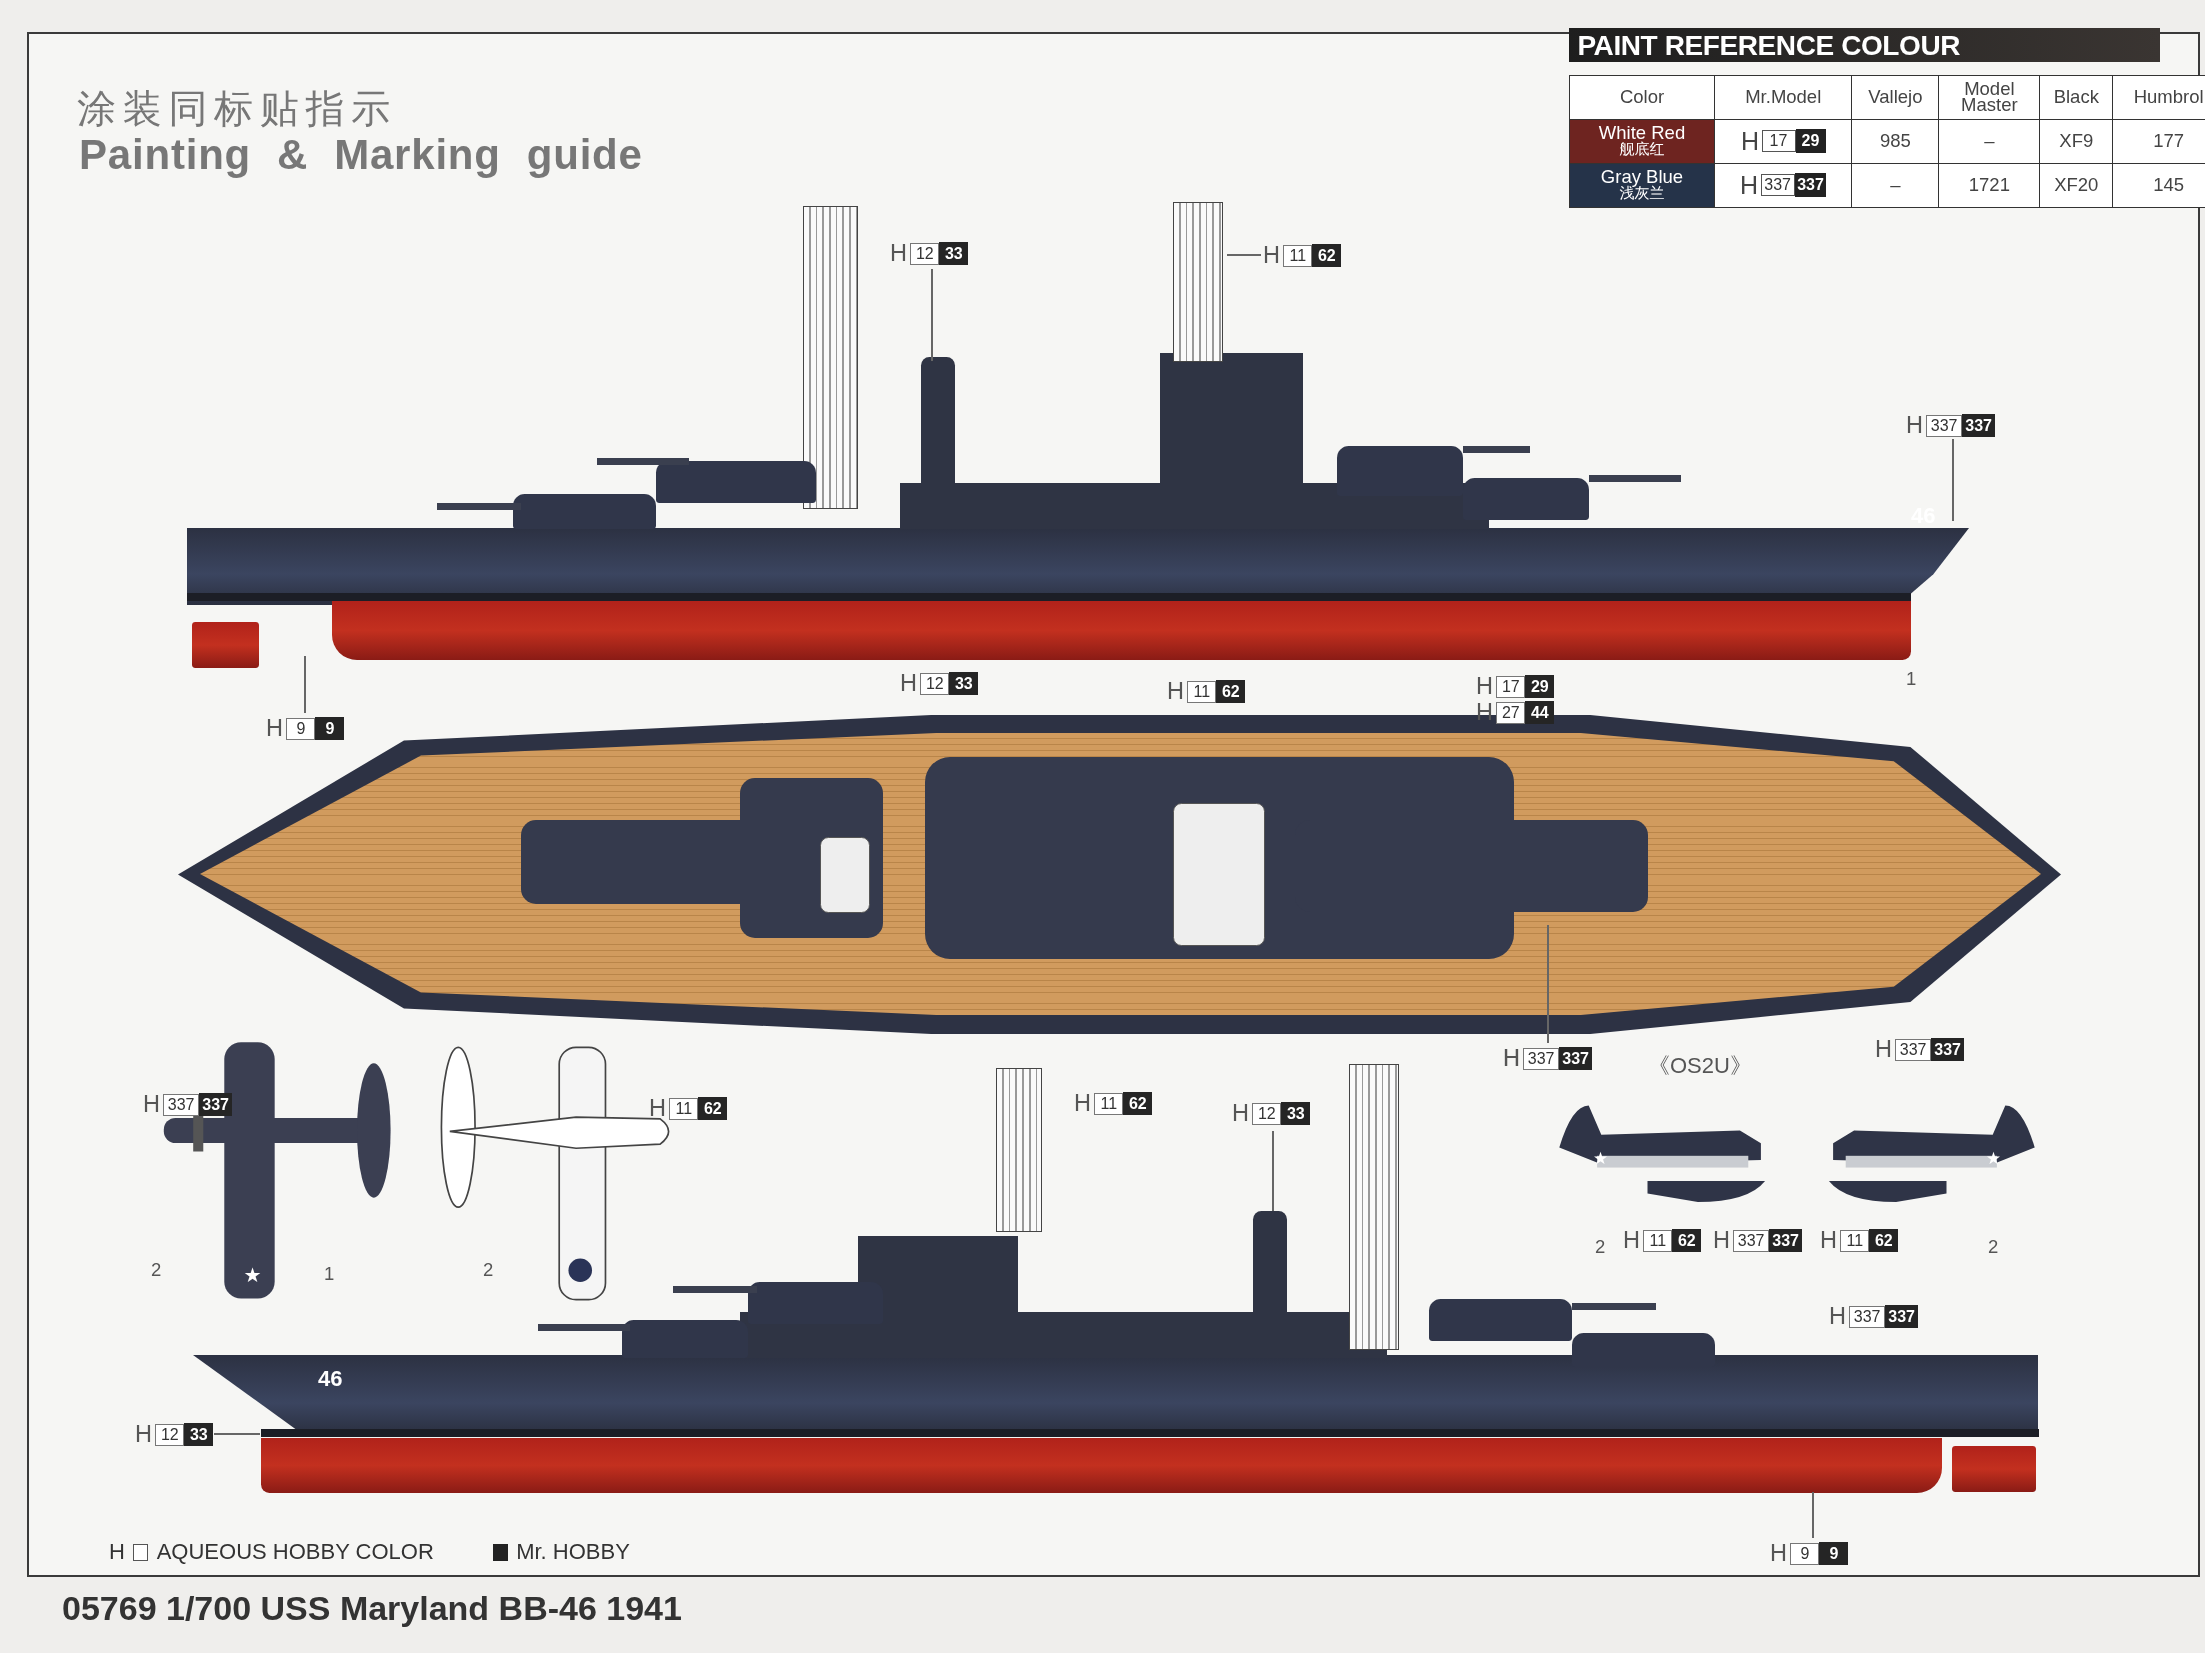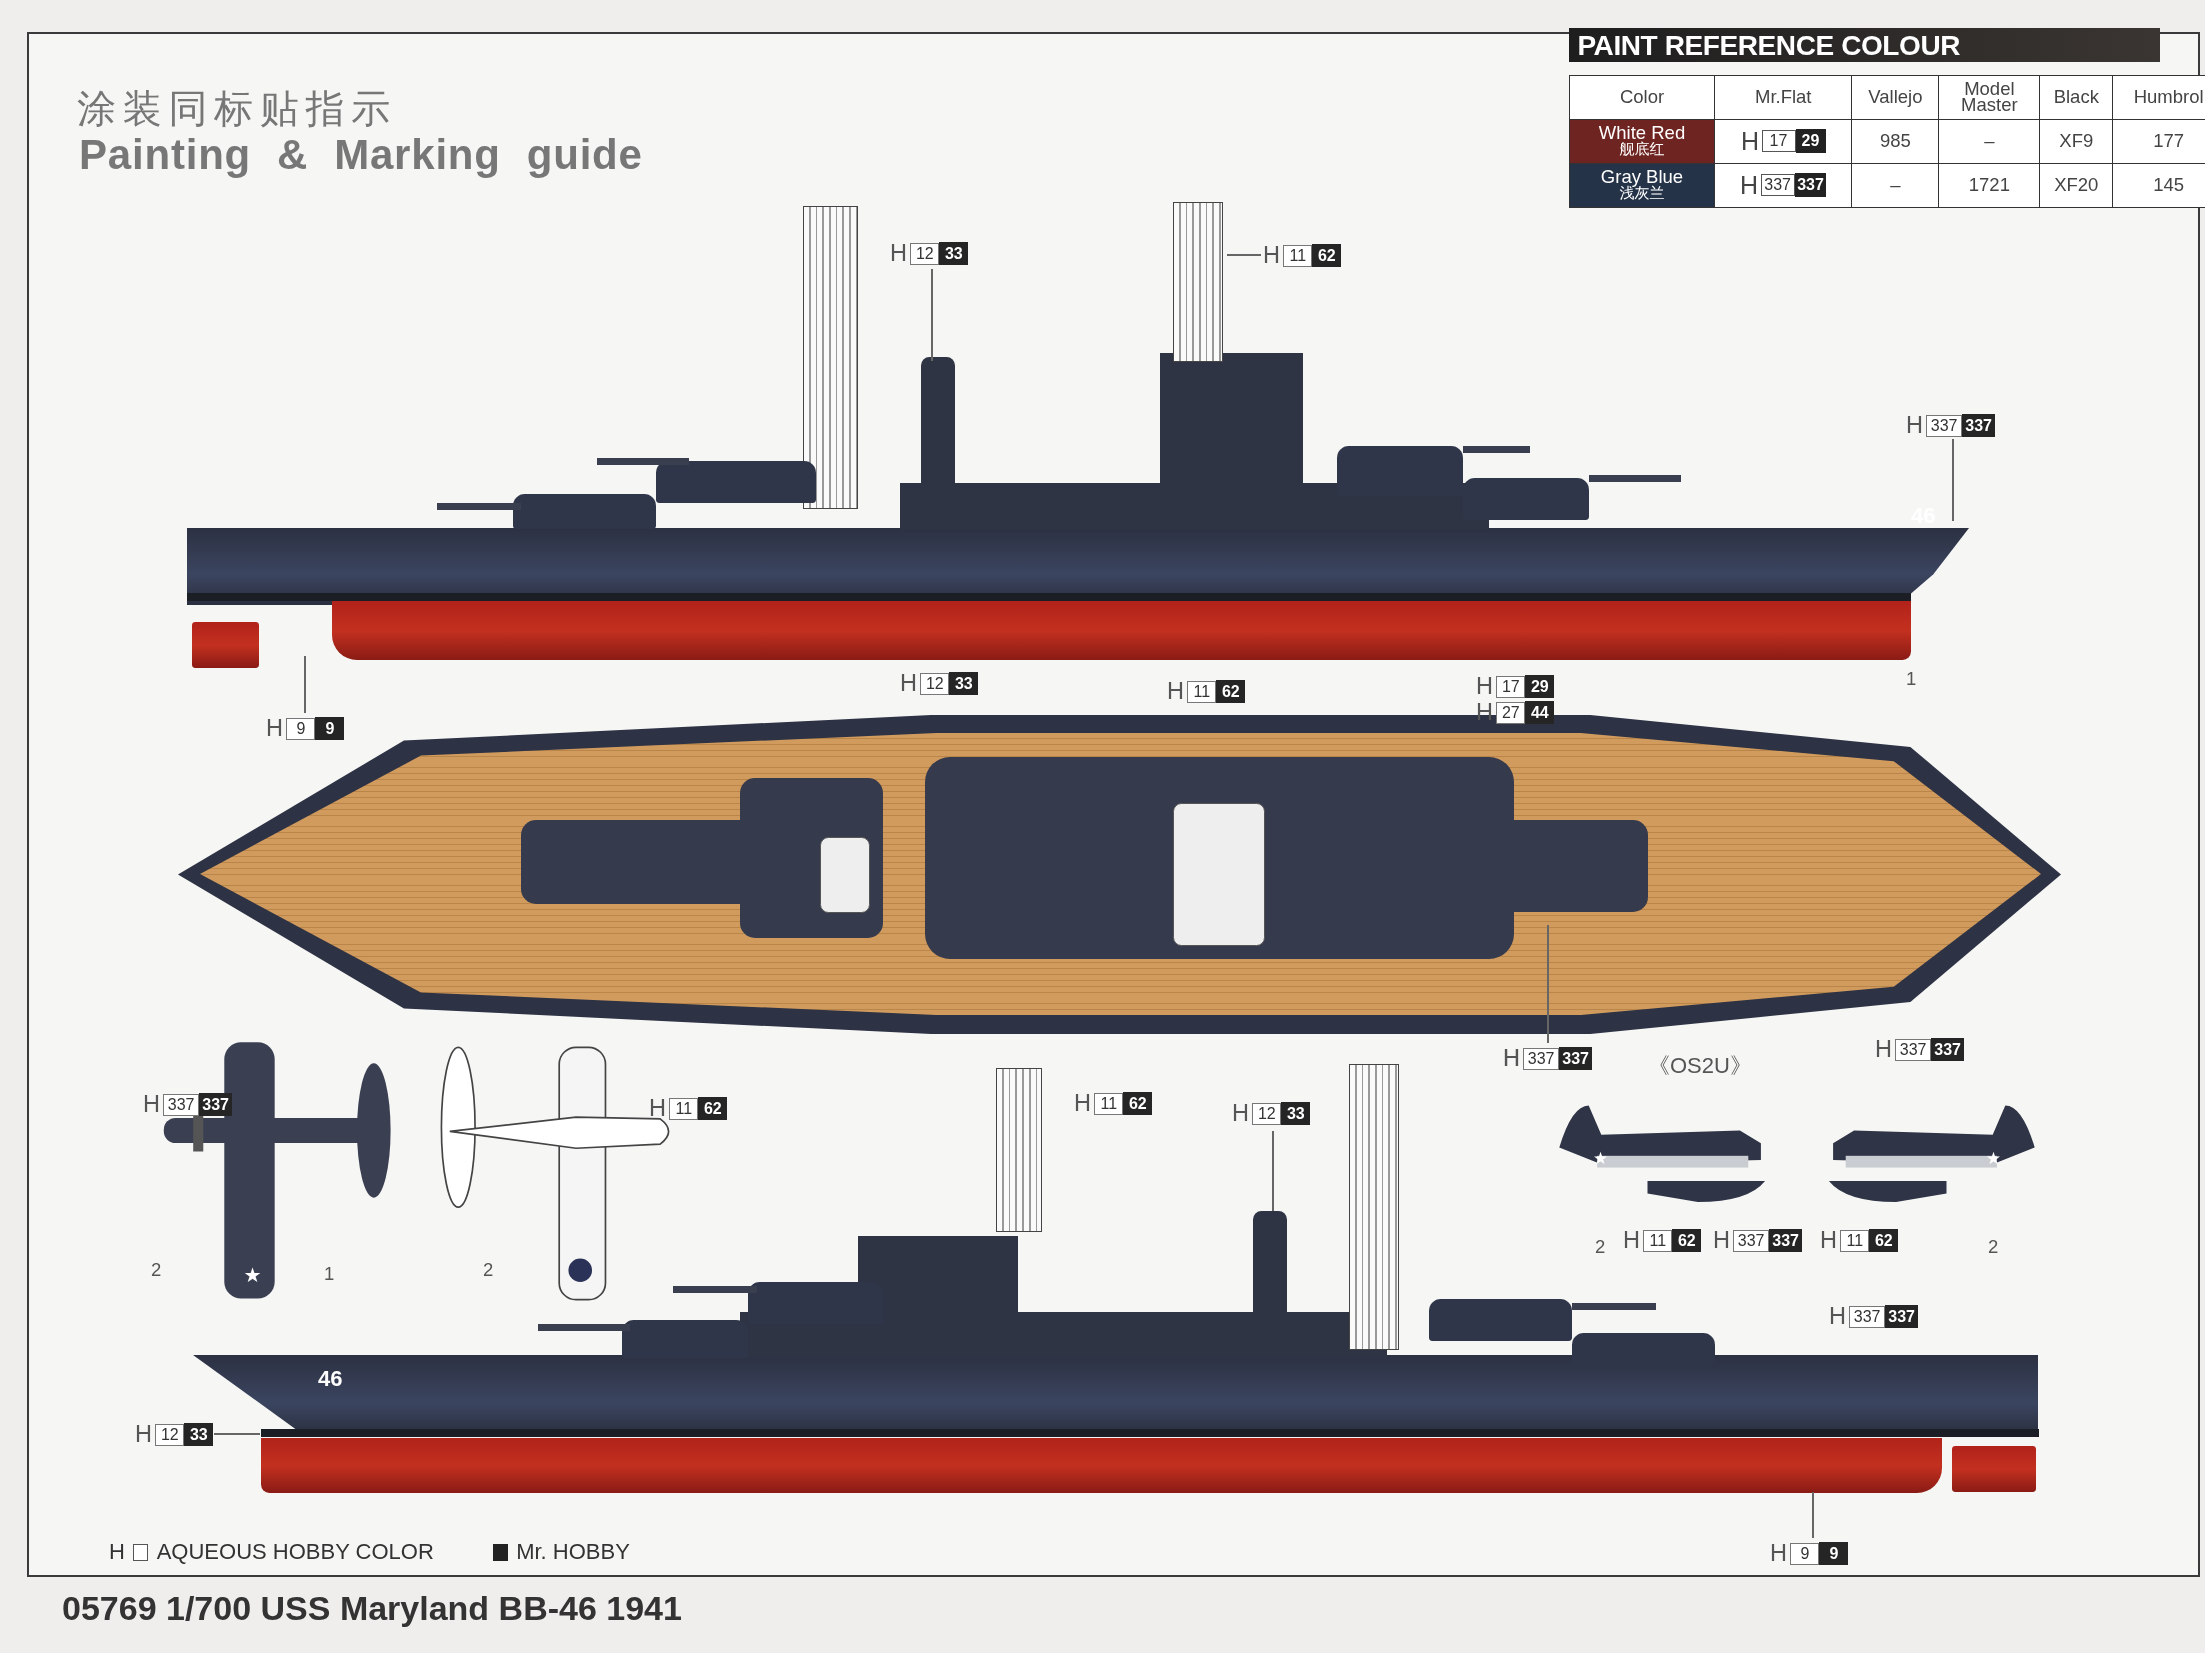--- a/index.html
+++ b/index.html
@@ -68,21 +68,21 @@
 
 <div class="title-cn">涂装同标贴指示</div>
 <div class="title-en">Painting &amp; Marking guide</div>
 
 <div class="paint-box">
   <div class="paint-head">PAINT  REFERENCE COLOUR</div>
   <table class="paint">
     <thead>
       <tr>
         <th>Color</th>
-        <th>Mr.Flat</th>
+        <th>Mr.Model</th>
         <th>Vallejo</th>
         <th style="width:101px">Model Master</th>
         <th>Black</th>
         <th>Humbrol</th>
       </tr>
     </thead>
     <tbody id="paint-body">
         <tr>
           <td class="color-cell" style="background:#6e2420;color:#ffffff">
             <div>White Red</div>

